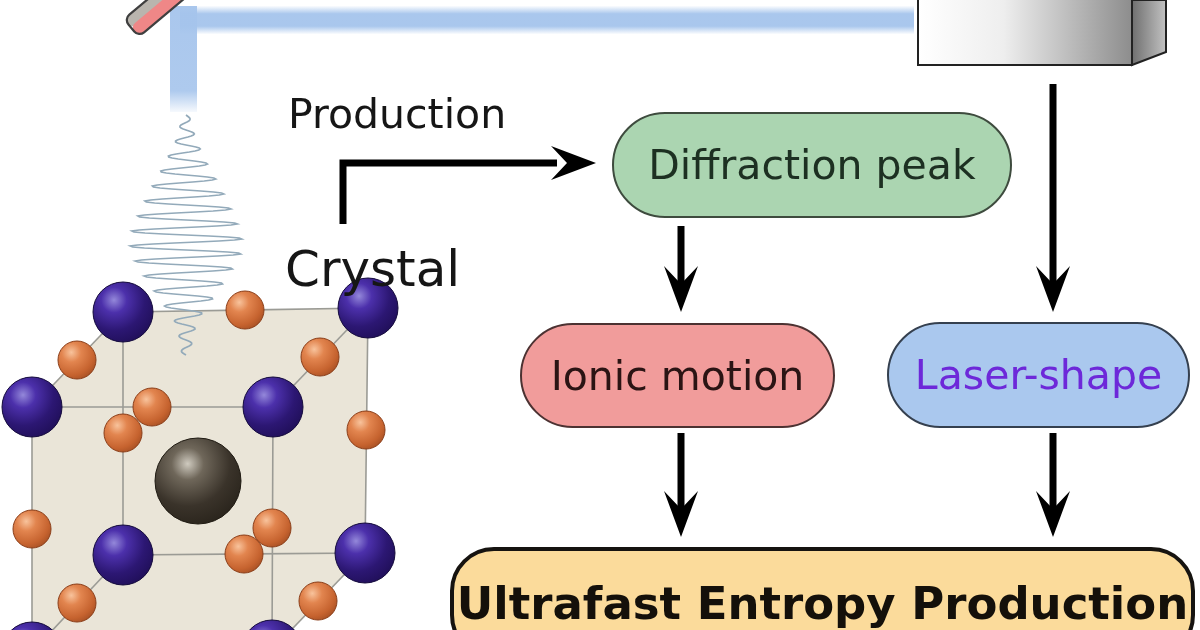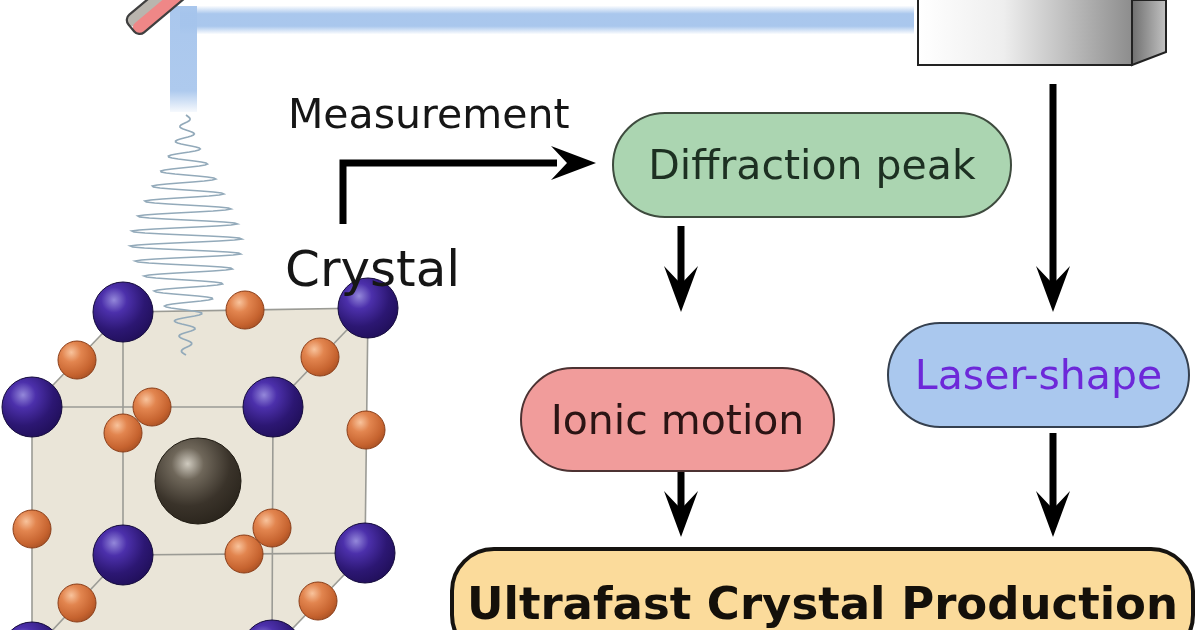--- a/index.html
+++ b/index.html
@@ -10,21 +10,21 @@
   .stage svg{position:absolute;left:0;top:0;}
   .lbl{position:absolute;color:#161616;white-space:nowrap;line-height:1.05;}
   .lbl-measurement{left:288px;top:93px;font-size:41px;}
   .lbl-crystal{left:285px;top:243px;font-size:50px;}
   .node{
     position:absolute;display:flex;align-items:center;justify-content:center;
     box-sizing:border-box;white-space:nowrap;
   }
   .node-small{border-style:solid;border-width:2px;font-size:41px;}
   .node-diffraction{left:612px;top:112px;width:400px;height:106px;border-radius:53px;}
-  .node-ionic{left:520px;top:323px;width:315px;height:105px;border-radius:53px;margin-top:44px;}
+  .node-ionic{left:520px;top:323px;width:315px;height:105px;border-radius:53px;}
   .node-laser{left:887px;top:322px;width:303px;height:106px;border-radius:53px;}
   .node-entropy{
     left:450px;top:547px;width:745px;height:112px;border-radius:44px;
     border-style:solid;border-width:4px;font-size:45px;font-weight:bold;
   }
 </style>
 </head>
 <body>
 
 <div class="stage">
@@ -150,32 +150,32 @@
         <line x1="681" y1="433" x2="681" y2="509" stroke="#000000" stroke-width="7"></line>
         <polygon points="681,537 664,491 681,509 698,491" stroke="none"></polygon>
       </g>
       <g>
         <line x1="1053" y1="433" x2="1053" y2="509" stroke="#000000" stroke-width="7"></line>
         <polygon points="1053,537 1036,491 1053,509 1070,491" stroke="none"></polygon>
       </g>
     </g>
   </svg>
 
-  <div class="lbl lbl-measurement">Measurement</div>
+  <div class="lbl lbl-measurement">Production</div>
   <div class="lbl lbl-crystal">Crystal</div>
 
   <div class="node node-small node-diffraction" style="background: rgb(171, 213, 177); border-color: rgb(62, 75, 62); color: rgb(29, 48, 34);">
     <span>Diffraction peak</span>
   </div>
 
   <div class="node node-small node-ionic" style="background: rgb(241, 156, 155); border-color: rgb(76, 50, 50); color: rgb(43, 20, 20);">
     <span>Ionic motion</span>
   </div>
 
   <div class="node node-small node-laser" style="background: rgb(170, 200, 238); border-color: rgb(53, 64, 79); color: #6d28d9;">
     <span>Laser-shape</span>
   </div>
 
   <div class="node node-entropy" style="background: rgb(251, 219, 155); border-color: rgb(22, 19, 16); color: rgb(20, 16, 10);">
-    <span>Ultrafast Crystal Production</span>
+    <span>Ultrafast Entropy Production</span>
   </div>
 
 </div>
 
 </body></html>

